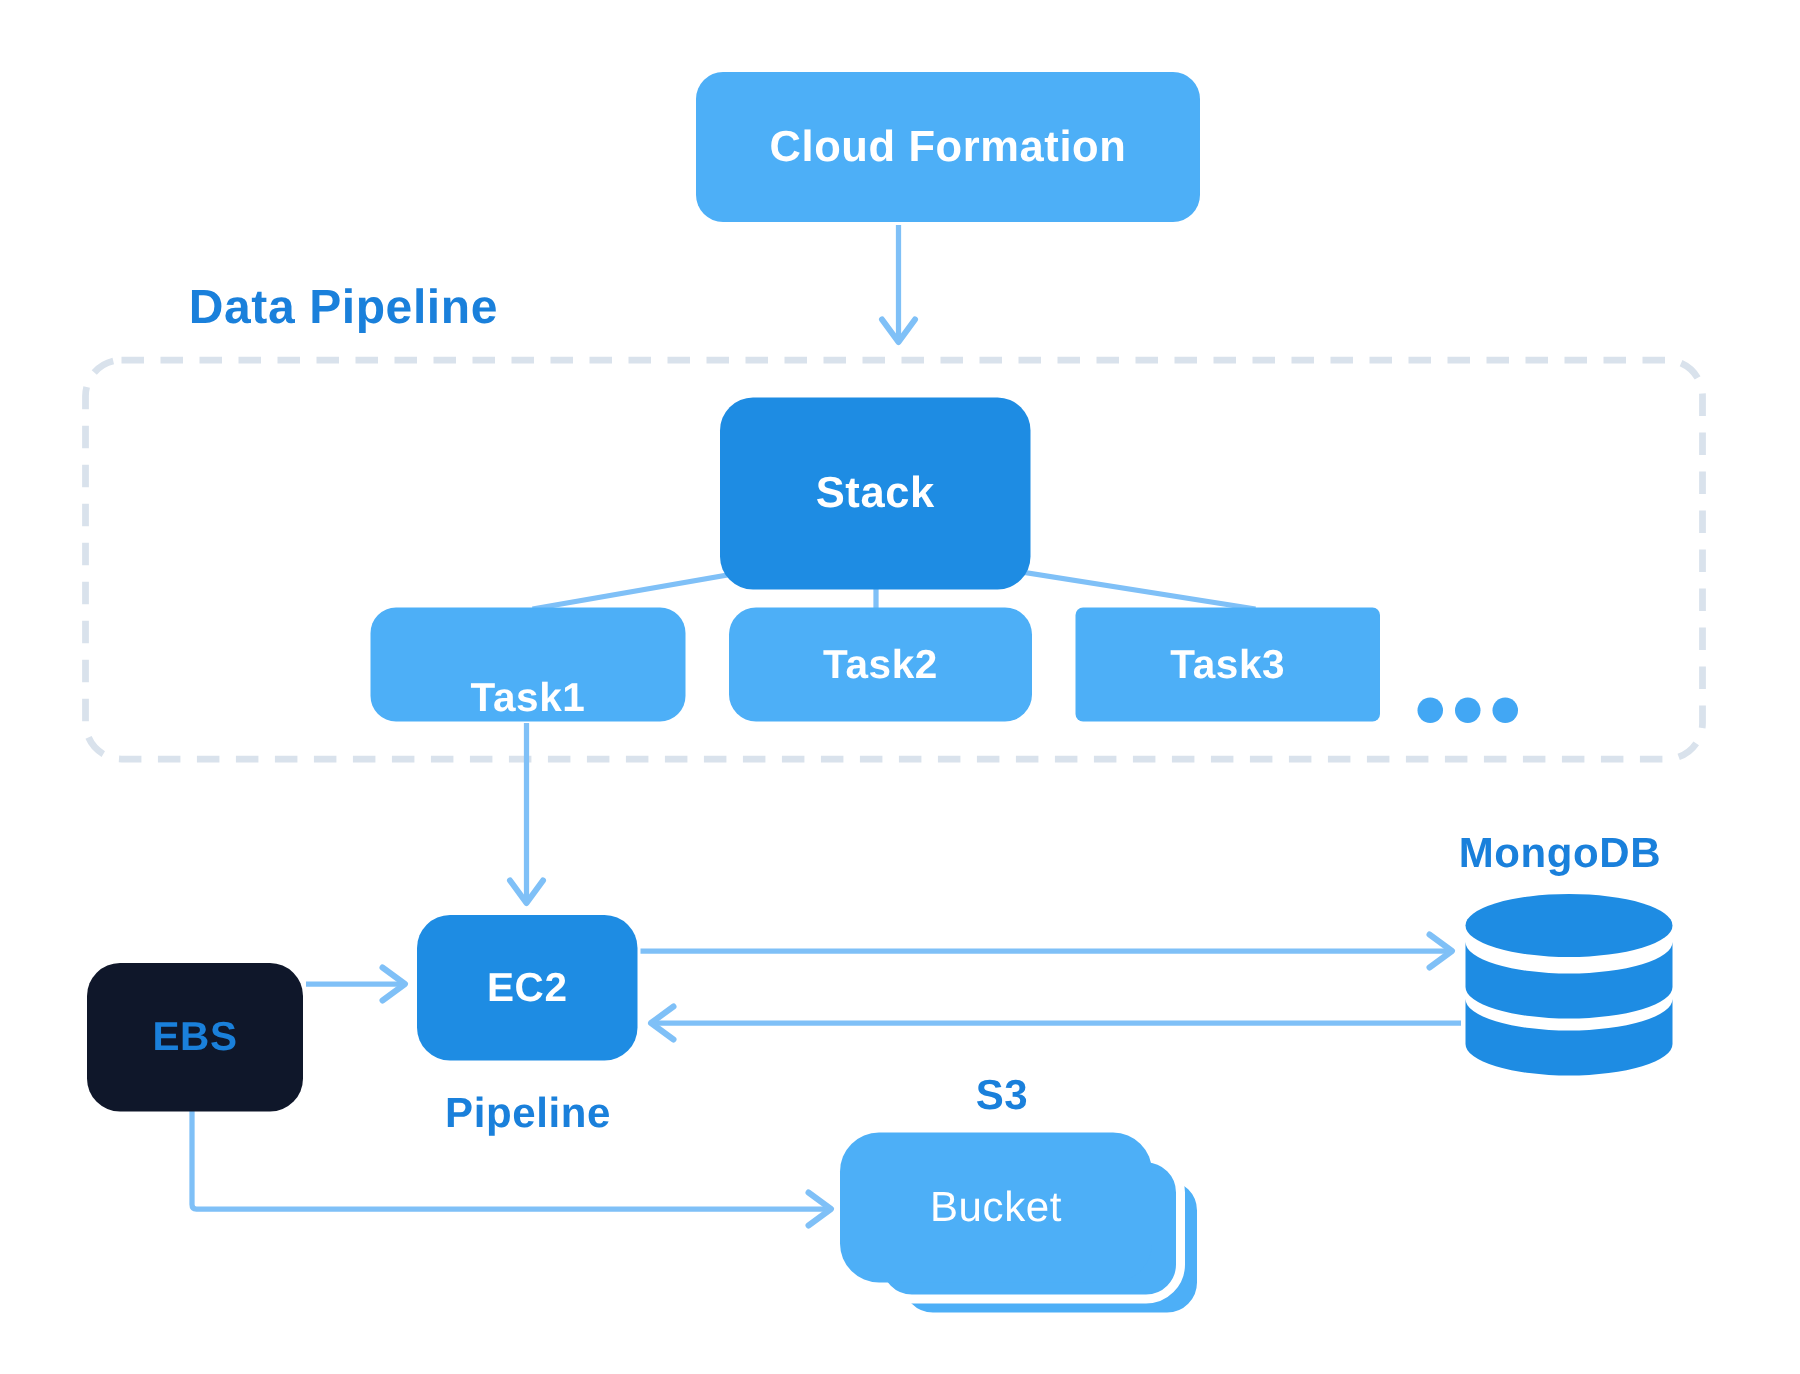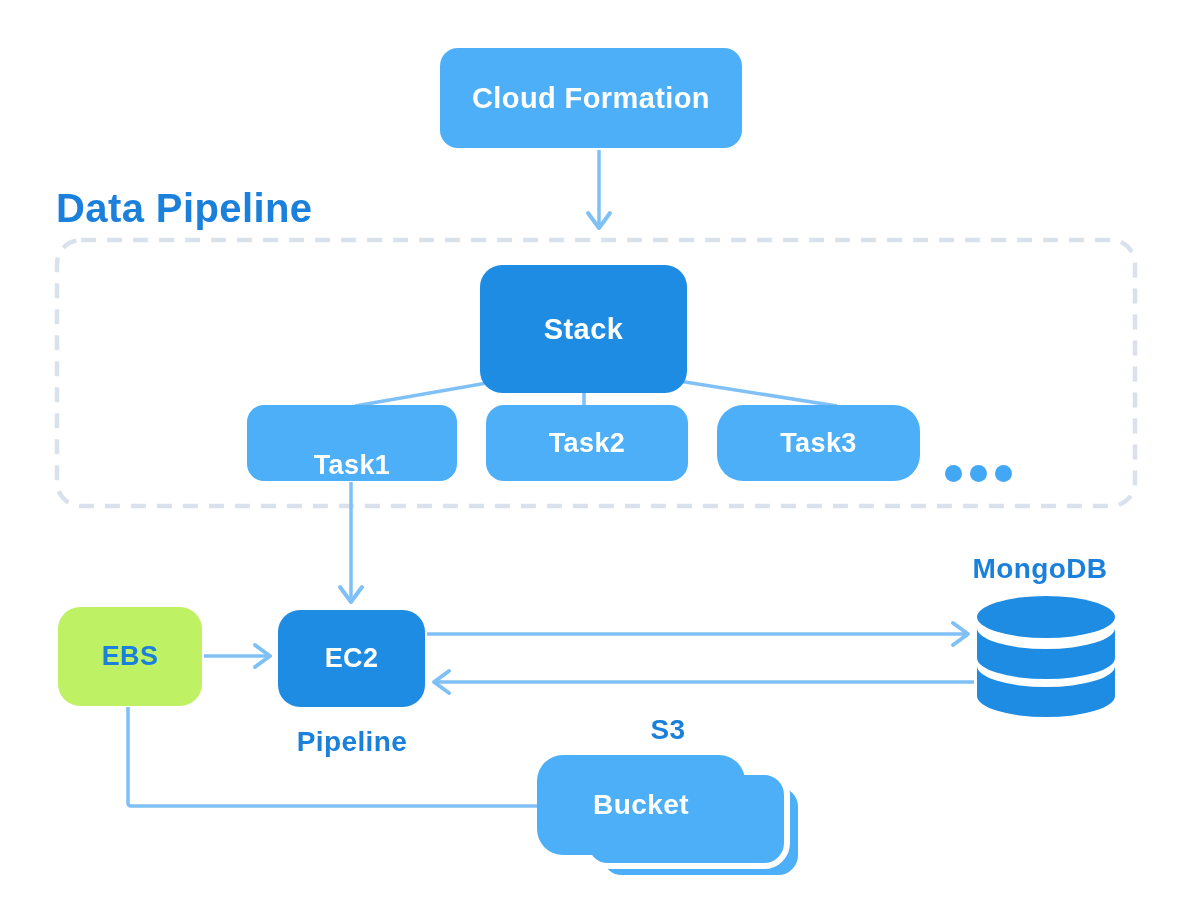--- a/index.html
+++ b/index.html
@@ -26,41 +26,41 @@
     display: flex;
     align-items: center;
     justify-content: center;
     font-weight: 700;
     letter-spacing: 0.4px;
     z-index: 3;
   }
 
   .node-light  { background: #4DAFF7; color: #ffffff; }
   .node-dark   { background: #1E8CE3; color: #ffffff; }
-  .node-pale   { background: #bef264; color: #1A80DB; }
+  .node-pale   { background: #0f172a; color: #1A80DB; margin-top: 35px; }
 
   .blue-label {
     position: absolute;
     color: #1A80DB;
     font-weight: 700;
     letter-spacing: 0.4px;
     z-index: 3;
     text-align: center;
   }
 
   
-  .cloud-formation { left: 440px; top: 48px;  width: 302px; height: 100px; border-radius: 18px; font-size: 29px; }
+  .cloud-formation { left: 464px; top: 48px;  width: 336px; height: 100px; border-radius: 18px; font-size: 29px; }
   .stack           { left: 480px; top: 265px; width: 207px; height: 128px; border-radius: 22px; font-size: 29px; }
   .task1           { left: 247px; top: 405px; width: 210px; height: 76px;  border-radius: 17px; font-size: 27px; align-items: flex-end; }
   .task2           { left: 486px; top: 405px; width: 202px; height: 76px;  border-radius: 18px; font-size: 27px; }
-  .task3           { left: 717px; top: 405px; width: 203px; height: 76px;  border-radius: 26px; font-size: 27px; }
+  .task3           { left: 717px; top: 405px; width: 203px; height: 76px;  border-radius: 5px; font-size: 27px; }
   .ebs             { left: 58px;  top: 607px; width: 144px; height: 99px;  border-radius: 22px; font-size: 27px; }
   .ec2             { left: 278px; top: 610px; width: 147px; height: 97px;  border-radius: 22px; font-size: 27px; }
 
-  .label-data-pipeline { left: 56px;  top: 186px; width: 260px; text-align: left; font-size: 40px; }
+  .label-data-pipeline { left: 72px;  top: 186px; width: 260px; text-align: right; font-size: 32px; }
   .label-mongodump     { left: 246px; top: 726px; width: 212px; font-size: 28px; }
   .label-mongodb       { left: 940px; top: 553px; width: 200px; font-size: 28px; }
   .label-s3            { left: 618px; top: 714px; width: 100px; font-size: 28px; }
 
   .ellipsis-dots {
     position: absolute;
     left: 945px; top: 465px;
     display: flex;
     gap: 8px;
     z-index: 3;
@@ -83,28 +83,28 @@
   .bucket-layer {
     position: absolute;
     width: 208px; height: 100px;
     background: #4DAFF7;
     border-radius: 26px;
     border: 6px solid #ffffff;
   }
   .bucket-back-2 { left: 596px; top: 781px; z-index: 2; }
   .bucket-back-1 { left: 582px; top: 769px; z-index: 3; }
   .bucket-main {
-    left: 537px; top: 755px;
+    left: 560px; top: 755px;
     z-index: 4;
     border: none;
     display: flex;
     align-items: center;
     justify-content: center;
     color: #ffffff;
-    font-weight: 700;
+    font-weight: 400;
     font-size: 28px;
     letter-spacing: 0.4px;
     position: absolute;
   }
 </style>
 </head>
 <body>
 
 <div class="canvas">
 

